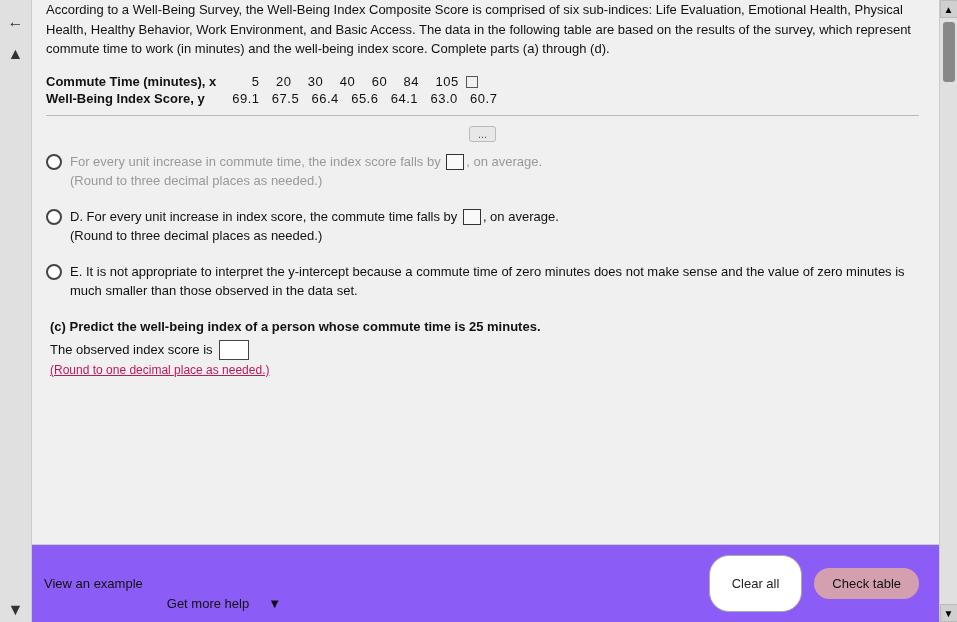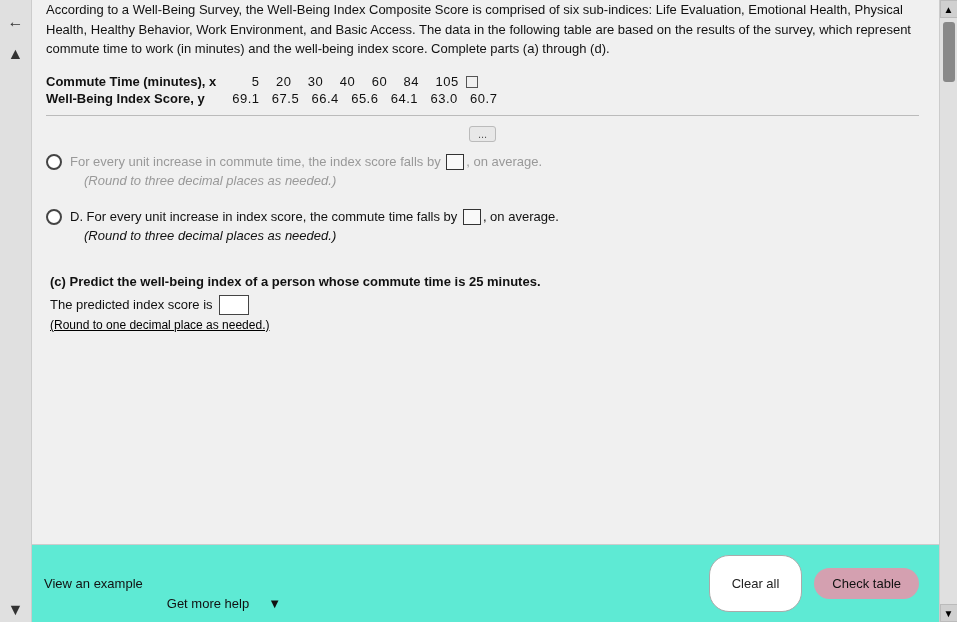--- a/index.html
+++ b/index.html
@@ -125,36 +125,35 @@
     }
 
     .option-text {
       font-size: 13px;
       color: #111;
       line-height: 1.5;
     }
 
     .option-text .sub-note {
       display: block;
-      margin-left: 14px;
-      font-style: italic;
+      margin-left: 0;
     }
 
     .inline-box {
       display: inline-block;
       width: 18px;
       height: 16px;
       border: 1.5px solid #333;
       background: #f9f9f9;
       vertical-align: middle;
       margin: 0 2px;
     }
 
     .predict-section {
-      margin-top: 10px;
+      margin-top: 0;
       padding: 0 4px;
     }
 
     .predict-section .predict-label {
       font-size: 13px;
       font-weight: bold;
       color: #111;
       margin-bottom: 6px;
     }
 
@@ -174,30 +173,30 @@
       display: inline-block;
       width: 30px;
       height: 20px;
       border: 1.5px solid #444;
       background: white;
       vertical-align: middle;
     }
 
     .predict-note {
       font-size: 12px;
-      color: #000000;
+      color: #be185d;
       text-decoration: underline;
     }
 
     .bottom-bar {
       display: flex;
       align-items: center;
       justify-content: space-between;
       padding: 10px 20px 10px 12px;
-      background: #5eead4;
+      background: #8b5cf6;
       border-top: 1px solid #ccc;
       margin-top: auto;
     }
 
     .bottom-left {
       display: flex;
       align-items: center;
       gap: 24px;
     }
 
@@ -348,26 +347,33 @@
 
       <div class="option-row">
         <div class="radio-btn"></div>
         <div class="option-text">
           <span>D.</span>
           For every unit increase in index score, the commute time falls by <span class="inline-box"></span>, on average.
           <span class="sub-note">(Round to three decimal places as needed.)</span>
         </div>
       </div>
 
+      <div class="option-row">
+        <div class="radio-btn"></div>
+        <div class="option-text">
+          <span>E.</span>
+          It is not appropriate to interpret the y-intercept because a commute time of zero minutes does not make sense and the value of zero minutes is much smaller than those observed in the data set.
+        </div>
+      </div>
     </div>
 
     <div class="predict-section">
       <div class="predict-label">(c) Predict the well-being index of a person whose commute time is 25 minutes.</div>
       <div class="predict-answer-row">
-        <span>The predicted index score is</span>
+        <span>The observed index score is</span>
         <div class="answer-input"></div>
       </div>
       <div class="predict-note">(Round to one decimal place as needed.)</div>
     </div>
   </div>
 
   <div class="bottom-bar">
     <div class="bottom-left">
       <a class="bottom-link">View an example</a>
       <span class="get-more-help">

